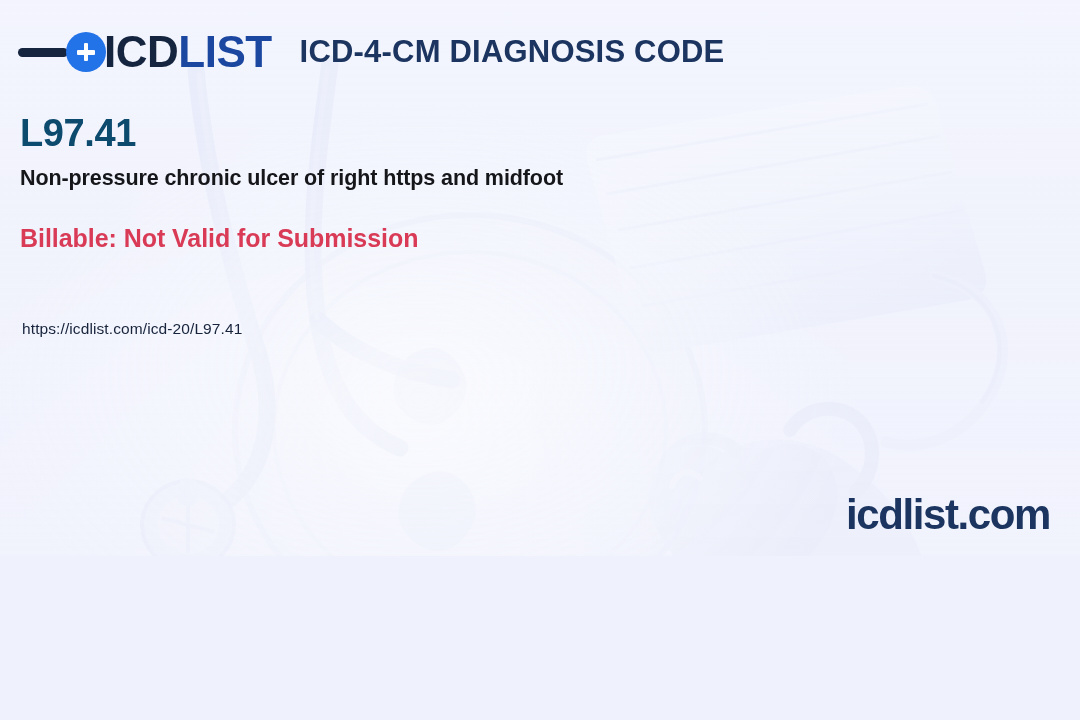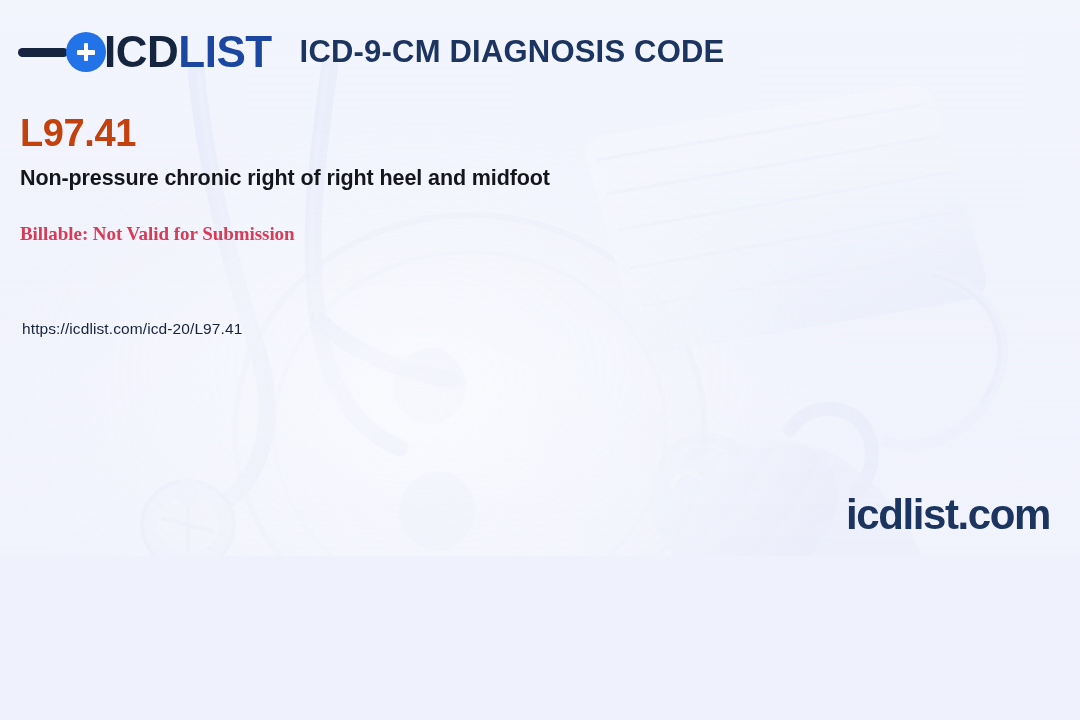--- a/index.html
+++ b/index.html
@@ -103,48 +103,47 @@
     white-space: nowrap;
   }
 
   
   #code {
     position: absolute;
     left: 20px;
     top: 114px;
     font-size: 38px;
     font-weight: 700;
-    color: #c2410c;
+    color: #0c4a6e;
     letter-spacing: -0.4px;
     line-height: 1.05;
   }
 
   #description {
     position: absolute;
     left: 20px;
     top: 166px;
     font-size: 21.5px;
     font-weight: 700;
     color: #15161a;
     letter-spacing: -0.1px;
     line-height: 1.2;
     white-space: nowrap;
   }
 
   #billable {
     position: absolute;
     left: 20px;
     top: 223px;
-    font-size: 19px;
+    font-size: 25px;
     font-weight: 700;
     color: #d93a56;
     letter-spacing: -0.05px;
     line-height: 1.2;
     white-space: nowrap;
-    font-family: Liberation Serif, serif;
   }
 
   #url {
     position: absolute;
     left: 22px;
     top: 320px;
     font-size: 15.5px;
     font-weight: 400;
     color: #17243c;
     letter-spacing: 0.1px;
@@ -258,23 +257,23 @@
     <div class="logo">
       <span class="logo-dash"></span>
       <span class="logo-plus-circle">
         <span class="bar-h"></span>
         <span class="bar-v"></span>
       </span>
       <span class="logo-word">
         <span class="logo-icd">ICD</span><span class="logo-list">LIST</span>
       </span>
     </div>
-    <div id="header-title">ICD-9-CM DIAGNOSIS CODE</div>
+    <div id="header-title">ICD-4-CM DIAGNOSIS CODE</div>
   </div>
 
   <div id="code">L97.41</div>
-  <div id="description">Non-pressure chronic right of right heel and midfoot</div>
+  <div id="description">Non-pressure chronic ulcer of right https and midfoot</div>
   <div id="billable">Billable: Not Valid for Submission</div>
   <div id="url">https://icdlist.com/icd-20/L97.41</div>
 
   <div id="watermark">icdlist.com</div>
 
 </div>
 
 </body></html>

